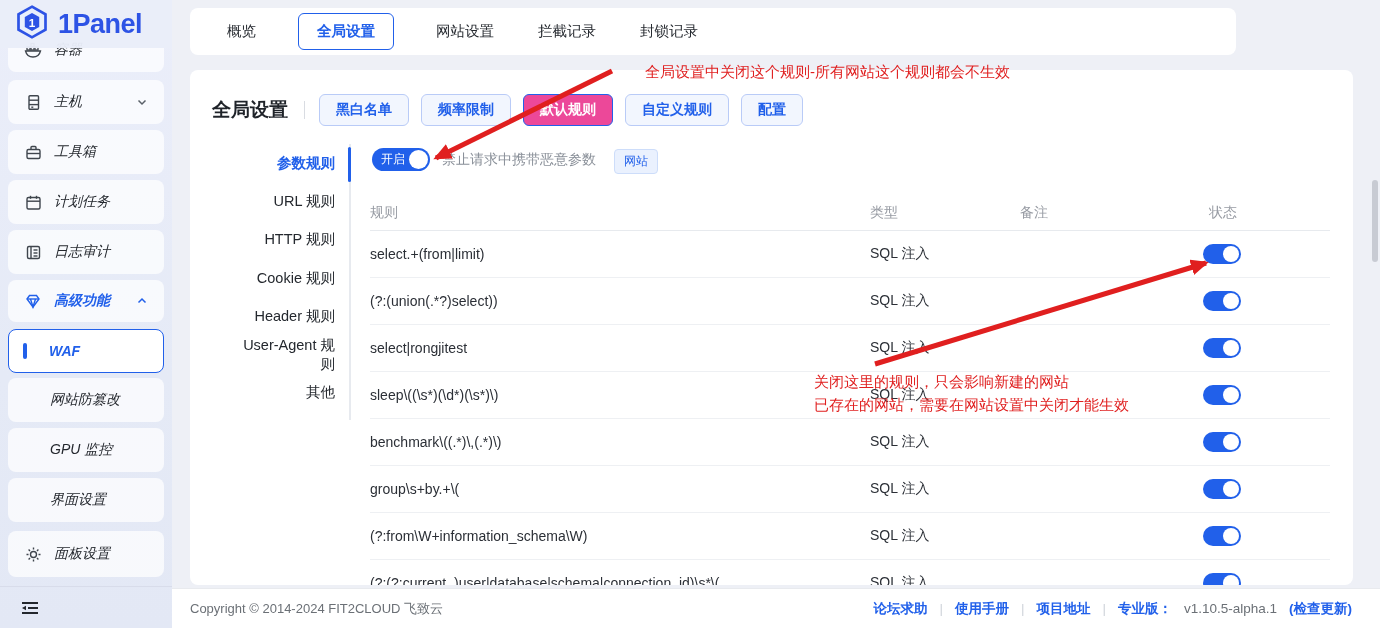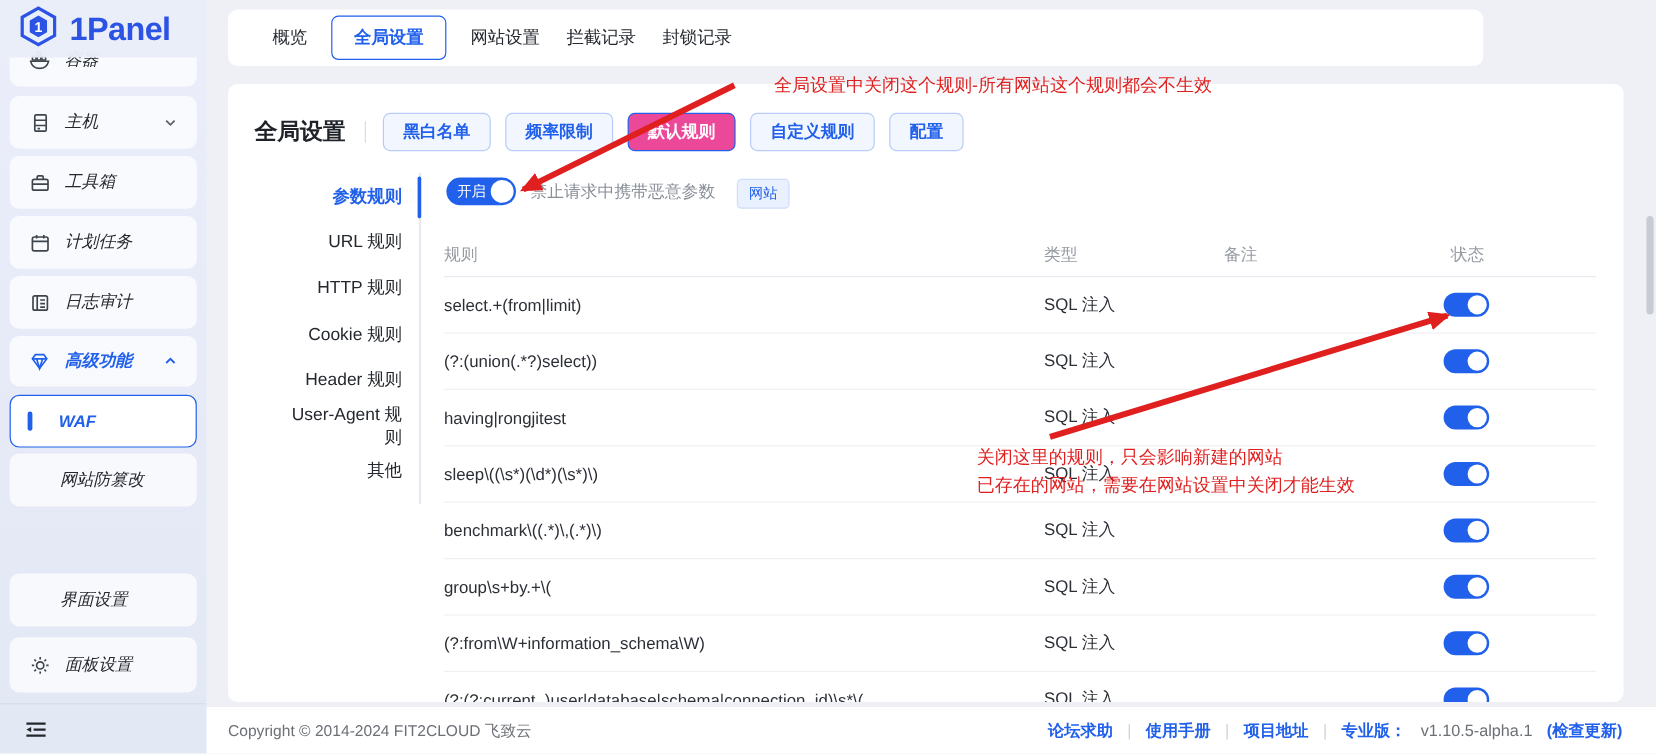--- a/index.html
+++ b/index.html
@@ -19,21 +19,21 @@
   .s-item.group { color:#2160ea; font-weight:600;text-align:center; }
   .s-item.sub { padding-left:42px; }
   .s-item.active { background:#ffffff; border:1.5px solid #2160ea; color:#2160ea; font-weight:600; padding-left:14px; }
   .wbar { width:4px; height:16px; border-radius:2px; background:#2160ea; margin-right:10px; }
   .s-ic { display:flex; width:18px; justify-content:center; }
   .side-bottom { position:absolute; left:0; bottom:0; width:172px; height:42px;
     border-top:1px solid #d8dcea; display:flex; align-items:center; padding-left:20px; }
 
   
   .tabbar { position:absolute; left:190px; top:8px; width:1046px; height:47px; background:#fff;
-    border-radius:8px; display:flex; align-items:center; padding-left:35px; gap:18px; }
+    border-radius:8px; display:flex; align-items:center; padding-left:35px; gap:40px; }
   .tab { font-size:14.5px; color:#25292f; cursor:pointer; padding:8px 2px; }
   .tab.active { color:#2160ea; font-weight:700; border:1.5px solid #2160ea; border-radius:6px; padding:8px 18px; }
 
   
   .card { position:absolute; left:190px; top:70px; width:1163px; height:515px; background:#fff;
     border-radius:8px; overflow:hidden; }
   .title-row { position:absolute; left:22px; top:24px; height:32px; display:flex; align-items:center; }
   .title-txt { font-size:19px; font-weight:700; color:#1f2329; }
   .title-div { width:1px; height:18px; background:#d9dce2; margin:0 14px 0 16px; }
   .btn { height:32px; padding:0 16px; margin-right:12px; border:1px solid #b9cbf7; background:#f2f6fe;
@@ -184,20 +184,23 @@
 
   <div class="s-item active" style="top:329px">
     <span class="wbar"></span>
     <span>WAF</span>
   </div>
 
   <div class="s-item sub" style="top:378px">
     <span>网站防篡改</span>
   </div>
 
+  <div class="s-item sub" style="top:428px">
+    <span>GPU 监控</span>
+  </div>
 
   <div class="s-item sub" style="top:478px">
     <span>界面设置</span>
   </div>
 
   <div class="s-item" style="top:531px; height:46px">
     <span class="s-ic">
       <svg width="17" height="17" viewBox="0 0 17 17" fill="none" stroke="#3f454d" stroke-width="1.4">
         <circle cx="8.5" cy="8.5" r="3"></circle>
         <path d="M8.5 1.5 v2 M8.5 13.5 v2 M1.5 8.5 h2 M13.5 8.5 h2 M3.6 3.6 l1.4 1.4 M12 12 l1.4 1.4 M13.4 3.6 L12 5 M5 12 l-1.4 1.4"></path>
@@ -279,21 +282,21 @@
       <div>(?:(union(.*?)select))</div>
       <div>SQL 注入</div>
       <div></div>
       <div>
           <div class="switch">
             <span class="knob"></span>
           </div>
         </div>
     </div>
     <div class="trow">
-      <div>having|rongjitest</div>
+      <div>select|rongjitest</div>
       <div>SQL 注入</div>
       <div></div>
       <div>
           <div class="switch">
             <span class="knob"></span>
           </div>
         </div>
     </div>
     <div class="trow">
       <div>sleep\((\s*)(\d*)(\s*)\)</div>

